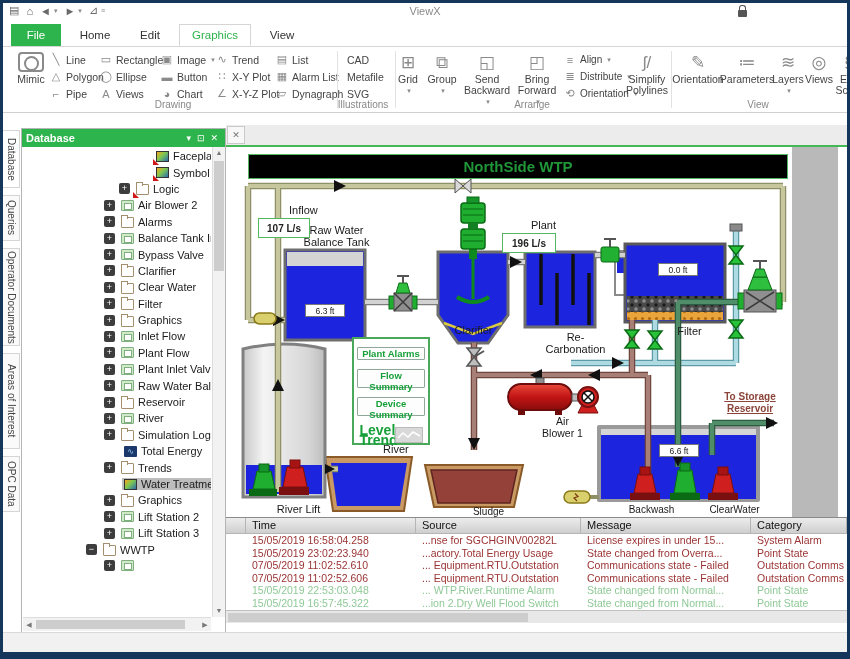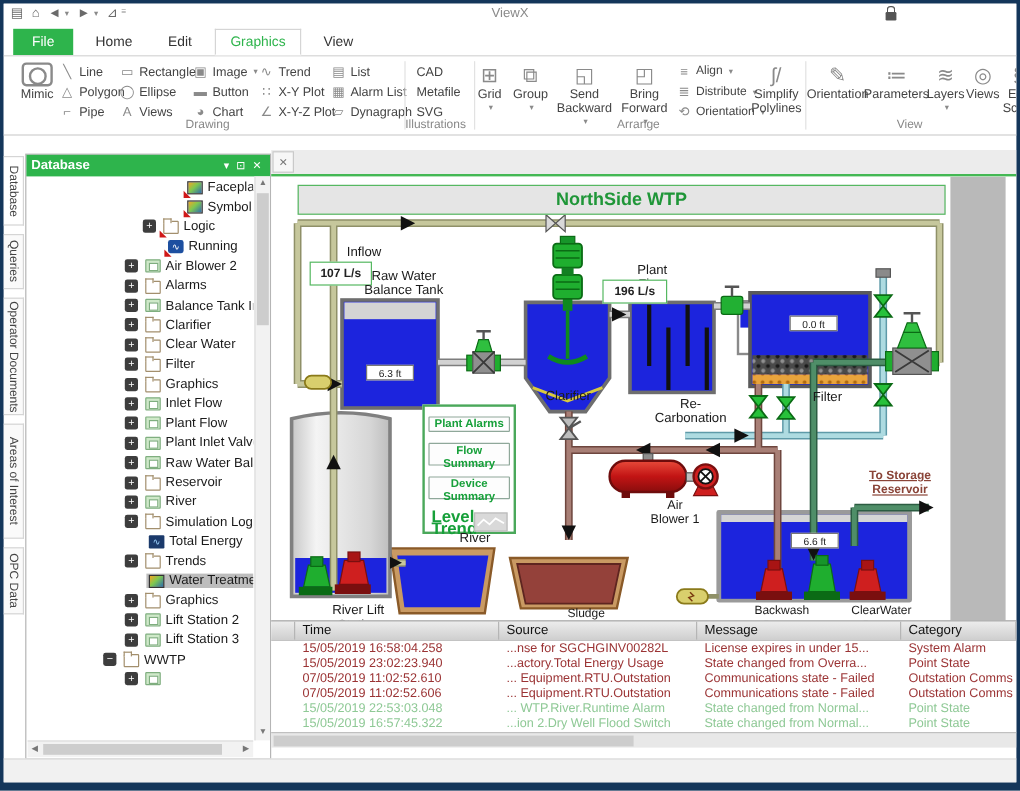--- a/index.html
+++ b/index.html
@@ -70,21 +70,21 @@
   .vscroll .arr{position:absolute;left:0;width:12px;height:12px;font-size:7px;color:#777;text-align:center;line-height:12px;cursor:pointer;}
   .vscroll .thumb{position:absolute;left:1px;top:14px;width:10px;height:110px;background:#cdcdcd;cursor:pointer;}
   .hscroll{position:absolute;left:1px;right:14px;bottom:1px;height:14px;background:#f2f2f2;border-top:1px solid #ddd;}
   .hscroll .arr{position:absolute;top:0;width:12px;height:13px;font-size:7px;color:#777;text-align:center;line-height:13px;cursor:pointer;}
   .hscroll .thumb{position:absolute;left:13px;right:26px;top:2px;height:9px;background:#cdcdcd;cursor:pointer;}
 
   
   .tabstrip{left:223px;top:122px;width:621px;height:20px;background:#ececec;}
   .doctab{position:absolute;left:1px;top:1px;width:18px;height:18px;background:#f7f7f7;border:1px solid #c9c9c9;color:#777;font-size:9px;display:flex;align-items:center;justify-content:center;cursor:pointer;}
   .canvas{left:223px;top:142px;width:621px;height:372px;background:#fff;border-top:2px solid #44b854;overflow:hidden;}
-  .banner{position:absolute;left:22px;top:7px;width:540px;height:25px;background:#e5e5e5;border:1.5px solid #55b861;display:flex;align-items:center;justify-content:center;font-size:15px;font-weight:bold;color:#1f9638;}
+  .banner{position:absolute;left:22px;top:7px;width:540px;height:25px;background:#000000;border:1.5px solid #55b861;display:flex;align-items:center;justify-content:center;font-size:15px;font-weight:bold;color:#1f9638;}
   .mlbl{position:absolute;font-size:11px;font-weight:normal;color:#1a1a1a;text-align:center;line-height:12px;padding-left:29px;}
   .mlbl.small{font-size:10px;}
   .valbox{position:absolute;background:#fff;border:1.5px solid #55b861;display:flex;align-items:center;justify-content:center;font-size:10px;font-weight:600;color:#222;}
   .lvlbox{position:absolute;background:#fff;border:1px solid #777;display:flex;align-items:center;justify-content:center;font-size:8.5px;color:#222;}
   .navpanel{position:absolute;left:126px;top:190px;width:78px;height:108px;background:#fff;border:2px solid #4aa85a;display:flex;flex-direction:column;align-items:center;padding-top:8px;}
   .navpanel button{width:68px;height:19px;margin-bottom:9px;background:#fdfdfd;border:1px solid #8fa89a;border-radius:1px;font-size:9.5px;font-weight:bold;color:#17a03a;cursor:pointer;padding:0;}
   .lvl-trend{display:flex;align-items:center;gap:3px;cursor:pointer;}
   .lvl-trend .t{width:32px;font-size:14px;font-weight:bold;color:#17a03a;text-align:center;line-height:10px;}
   .spark{width:28px;height:16px;background:#d9d9d9;border:1px solid #bbb;display:flex;align-items:center;justify-content:center;}
   .storage-link{position:absolute;left:488px;top:244px;width:72px;font-size:10px;font-weight:bold;color:#8a4438;text-decoration:underline;text-align:center;line-height:12px;cursor:pointer;}
@@ -316,31 +316,20 @@
           <span class="exp plus"></span>
           <span class="row-core">
             <span class="ic-wrap">
               <span class="ic folder"></span>
               <span class="refmark ref"></span>
             </span>
             <span class="lbl-tree">Logic</span>
           </span>
         </div>
 
-        <div class="tree-row">
-          <span class="indent ind100"></span>
-          <span class="exp hide"></span>
-          <span class="row-core">
-            <span class="ic-wrap">
-              <span class="ic logic"></span>
-              <span class="refmark ref"></span>
-            </span>
-            <span class="lbl-tree">Running</span>
-          </span>
-        </div>
 
         <div class="tree-row">
           <span class="indent ind81"></span>
           <span class="exp plus"></span>
           <span class="row-core">
             <span class="ic-wrap">
               <span class="ic group"></span>
 
             </span>
             <span class="lbl-tree">Air Blower 2</span>
@@ -364,20 +353,31 @@
           <span class="exp plus"></span>
           <span class="row-core">
             <span class="ic-wrap">
               <span class="ic group"></span>
 
             </span>
             <span class="lbl-tree">Balance Tank Inl</span>
           </span>
         </div>
 
+        <div class="tree-row">
+          <span class="indent ind81"></span>
+          <span class="exp plus"></span>
+          <span class="row-core">
+            <span class="ic-wrap">
+              <span class="ic group"></span>
+
+            </span>
+            <span class="lbl-tree">Bypass Valve</span>
+          </span>
+        </div>
 
         <div class="tree-row">
           <span class="indent ind81"></span>
           <span class="exp plus"></span>
           <span class="row-core">
             <span class="ic-wrap">
               <span class="ic folder"></span>
 
             </span>
             <span class="lbl-tree">Clarifier</span>

